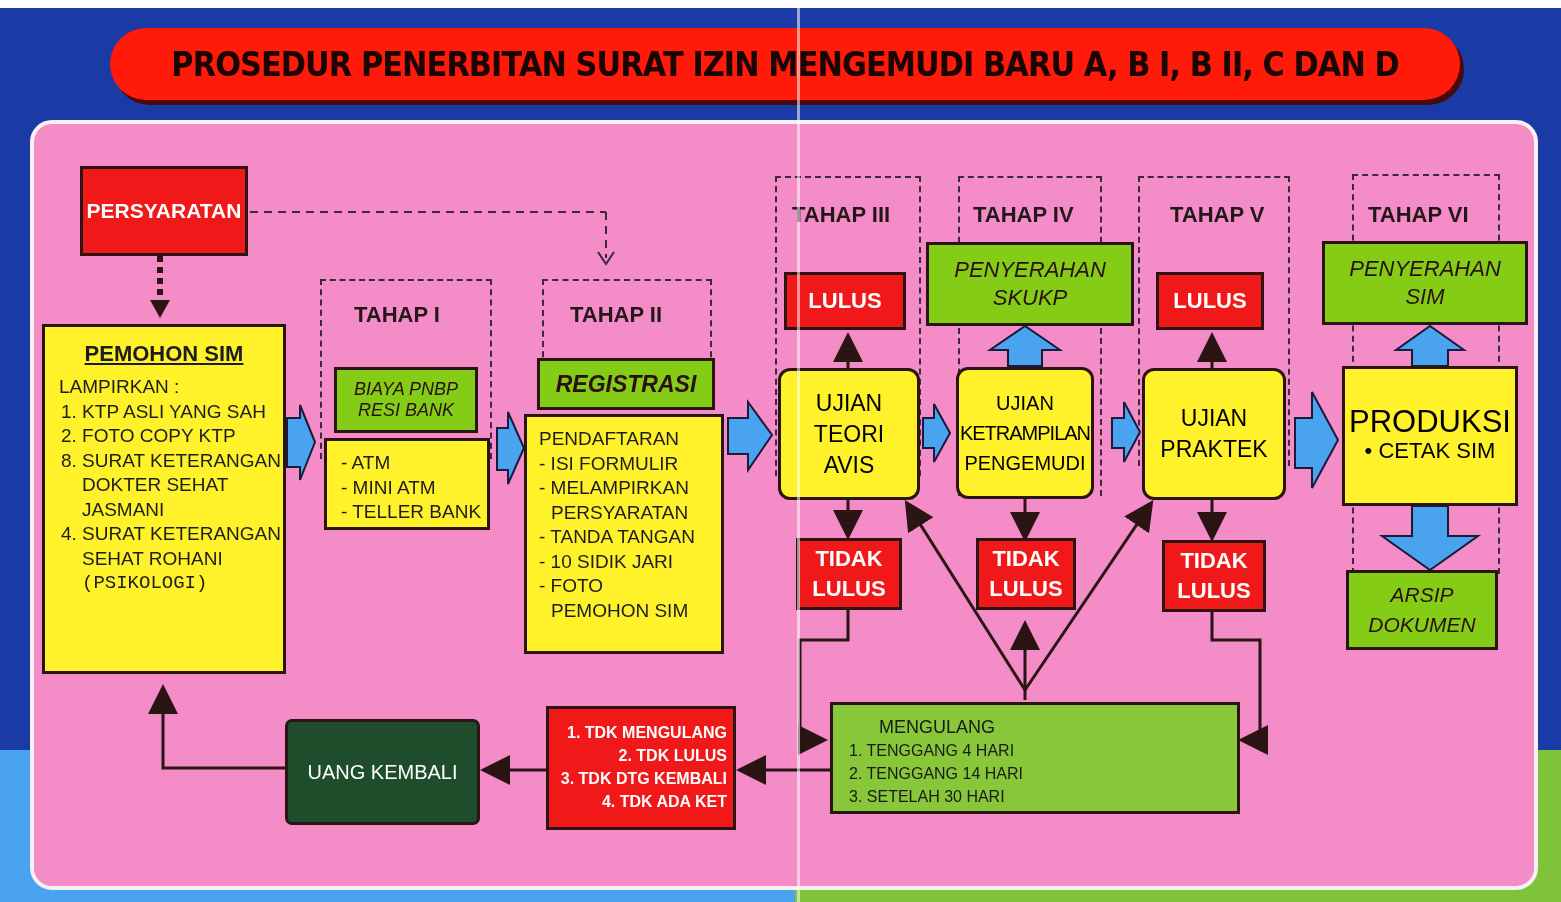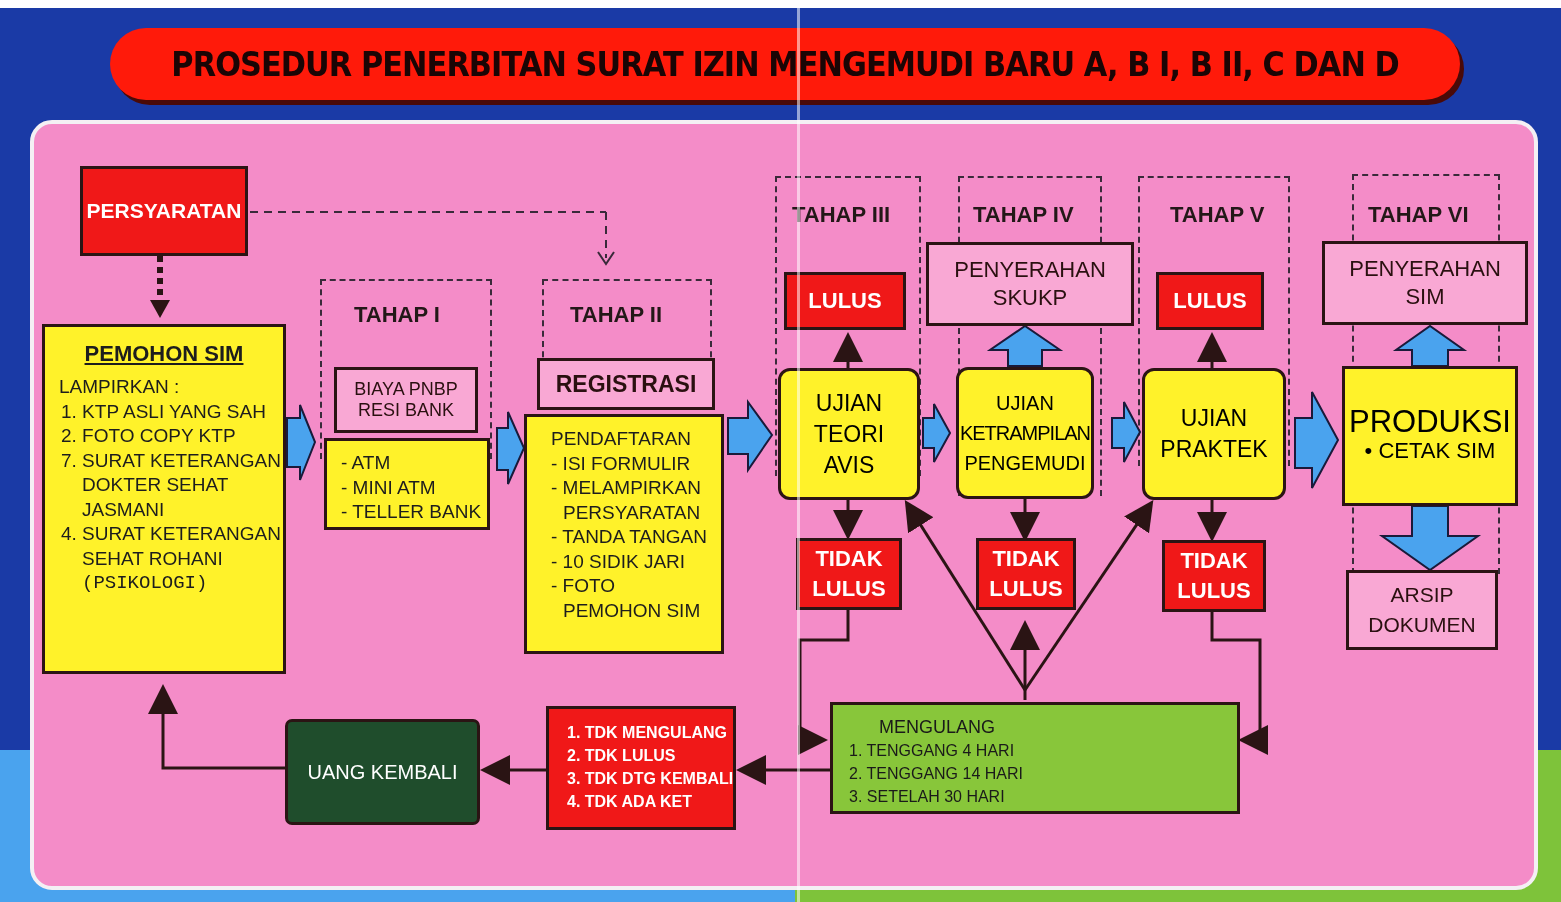--- a/index.html
+++ b/index.html
@@ -24,21 +24,21 @@
 
   .panel {
     position: absolute; left: 30px; top: 120px; width: 1508px; height: 770px;
     background: #f48cc8; border: 4px solid #f4f0f4; border-radius: 22px;
   }
   .fold { position: absolute; left: 797px; top: 8px; width: 3px; height: 894px; background: rgba(255,255,255,0.55); }
 
   .box { position: absolute; border: 3px solid #2b1414; }
   .yellow { background: #fff22a; }
   .red { background: #f01818; color: #fff; }
-  .orange { background: #f9a8d4; color: #2a1010; }
+  .orange { background: #84cc16; color: #2a1010; font-style: italic; }
   .darkgreen { background: #1f4d2c; color: #fff; border-radius: 7px; }
   .green { background: #88c63a; color: #1a1a1a; }
   .rounded { border-radius: 12px; }
 
   .center { display: flex; flex-direction: column; align-items: center; justify-content: center; text-align: center; }
 
   .dash { position: absolute; border: 2px dashed #3a2a3a; border-bottom: none; }
   .stage-label { position: absolute; font-weight: bold; font-size: 22px; color: #231818; white-space: nowrap; }
 
   .txt { font-size: 19px; color: #1d1d1d; line-height: 24.5px; }
@@ -120,21 +120,21 @@
 <div class="box red center" style="left:80px;top:166px;width:168px;height:90px;">
   <span class="wtxt" style="font-size:21px;">PERSYARATAN</span>
 </div>
 
 <div class="box yellow" style="left:42px;top:324px;width:244px;height:350px;padding:10px 10px;">
   <div style="font-weight:bold;font-size:22px;text-decoration:underline;text-align:center;margin:4px 0 8px 0;color:#1d1d1d;">PEMOHON SIM</div>
   <div class="txt" style="padding-left:4px;">LAMPIRKAN  :</div>
   <div class="txt" style="padding-left:6px;">
     <span class="list-item">1. KTP ASLI YANG SAH</span>
     <span class="list-item">2. FOTO COPY KTP</span>
-    <span class="list-item">7. SURAT KETERANGAN</span>
+    <span class="list-item">8. SURAT KETERANGAN</span>
     <span class="list-item" style="padding-left:21px;">DOKTER SEHAT</span>
     <span class="list-item" style="padding-left:21px;">JASMANI</span>
     <span class="list-item">4. SURAT KETERANGAN</span>
     <span class="list-item" style="padding-left:21px;">SEHAT ROHANI</span>
     <span class="list-item" style="padding-left:21px;font-family:Liberation Mono, monospace;">(PSIKOLOGI)</span>
   </div>
 </div>
 
 <div class="box orange center" style="left:334px;top:367px;width:144px;height:66px;">
   <span style="font-size:18px;">BIAYA PNBP</span>
@@ -144,21 +144,21 @@
   <div class="txt">
     <span class="list-item">- ATM</span>
     <span class="list-item">- MINI ATM</span>
     <span class="list-item">- TELLER BANK</span>
   </div>
 </div>
 
 <div class="box orange center" style="left:537px;top:358px;width:178px;height:52px;">
   <span style="font-weight:bold;font-size:23px;">REGISTRASI</span>
 </div>
-<div class="box yellow" style="left:524px;top:414px;width:200px;height:240px;padding:10px 24px;">
+<div class="box yellow" style="left:524px;top:414px;width:200px;height:240px;padding:10px 12px;">
   <div class="txt">
     <span class="list-item">PENDAFTARAN</span>
     <span class="list-item">- ISI FORMULIR</span>
     <span class="list-item">- MELAMPIRKAN</span>
     <span class="list-item" style="padding-left:12px;">  PERSYARATAN</span>
     <span class="list-item">- TANDA TANGAN</span>
     <span class="list-item">- 10 SIDIK JARI</span>
     <span class="list-item">- FOTO</span>
     <span class="list-item" style="padding-left:12px;">  PEMOHON SIM</span>
   </div>
@@ -216,21 +216,21 @@
   <span style="font-size:21px;line-height:30px;">DOKUMEN</span>
 </div>
 
 <div class="box green" style="left:830px;top:702px;width:410px;height:112px;padding:10px 16px;">
   <div style="font-size:18px;padding-left:30px;line-height:24px;">MENGULANG</div>
   <span class="list-item" style="font-size:16px;line-height:23px;">1. TENGGANG 4 HARI</span>
   <span class="list-item" style="font-size:16px;line-height:23px;">2. TENGGANG 14 HARI</span>
   <span class="list-item" style="font-size:16px;line-height:23px;">3. SETELAH 30 HARI</span>
 </div>
 
-<div class="box red" style="left:546px;top:706px;width:190px;height:124px;padding:12px 18px;">
+<div class="box red" style="left:546px;top:706px;width:190px;height:124px;padding:12px 6px;text-align:right;">
   <span class="list-item wtxt" style="font-size:16px;line-height:23px;">1. TDK MENGULANG</span>
   <span class="list-item wtxt" style="font-size:16px;line-height:23px;">2. TDK LULUS</span>
   <span class="list-item wtxt" style="font-size:16px;line-height:23px;">3. TDK DTG KEMBALI</span>
   <span class="list-item wtxt" style="font-size:16px;line-height:23px;">4. TDK ADA KET</span>
 </div>
 
 <div class="box darkgreen center" style="left:285px;top:719px;width:195px;height:106px;">
   <span class="wtxt" style="font-size:20px;font-weight:normal;">UANG KEMBALI</span>
 </div>
 

